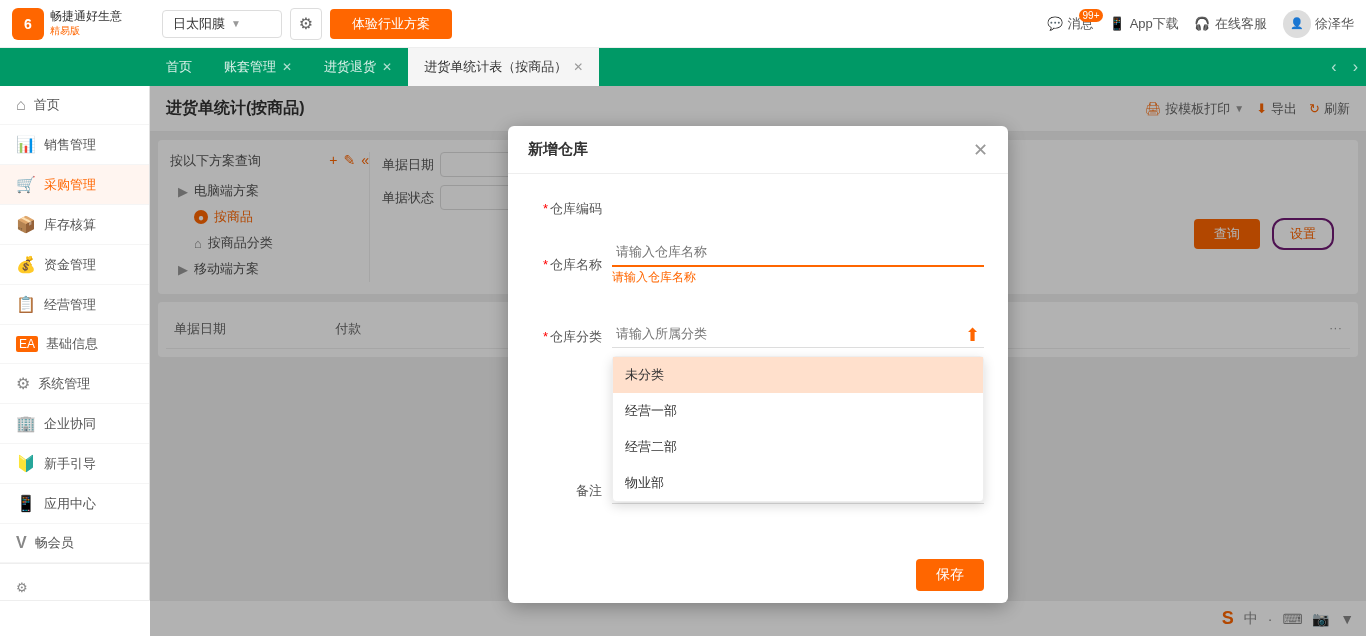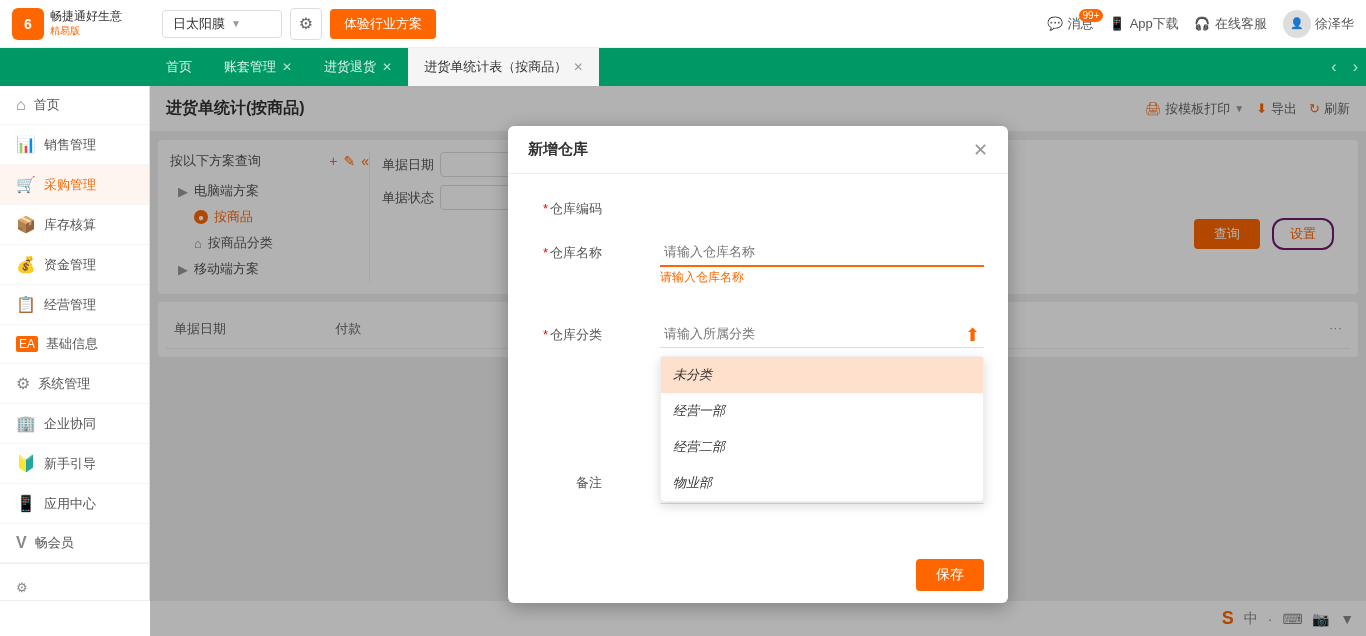--- a/index.html
+++ b/index.html
@@ -56,21 +56,21 @@
       width: 32px; height: 32px;
       border: 1px solid #ddd; border-radius: 4px;
       display: flex; align-items: center; justify-content: center;
       cursor: pointer; color: #666; font-size: 16px;
     }
     .trial-btn {
       background: #f60;
       color: #fff;
       border: none;
       border-radius: 4px;
-      padding: 6px 14px;
+      padding: 6px 22px;
       cursor: pointer;
       font-size: 13px;
     }
     .header-right {
       display: flex;
       align-items: center;
       gap: 16px;
     }
     .header-right-item {
       display: flex;
@@ -189,21 +189,20 @@
     }
     .query-left {
       width: 200px;
       border-right: 1px solid #eee;
     }
     .query-header {
       font-size: 13px;
       color: #555;
       margin-bottom: 8px;
       display: flex;
-      align-items: center;
       justify-content: space-between;
       gap: 48px;
     }
     .query-header-actions { display: flex; gap: 6px; }
     .query-header-btn { color: #f60; cursor: pointer; font-size: 14px; }
     .scheme-item {
       display: flex;
       align-items: center;
       gap: 6px;
       padding: 4px 8px;
@@ -341,24 +340,23 @@
       color: #999;
       cursor: pointer;
       font-size: 18px;
       line-height: 1;
     }
     .modal-body {
       padding: 20px 24px;
     }
     .form-row {
       display: flex;
-      align-items: flex-start;
+      align-items: center;
       margin-bottom: 20px;
       position: relative;
-      gap: 48px;
     }
     .form-label {
       width: 80px;
       font-size: 13px;
       color: #555;
       padding-top: 6px;
       text-align: right;
       padding-right: 10px;
       flex-shrink: 0;
     }
@@ -402,21 +400,20 @@
     .dropdown-list {
       position: absolute;
       top: 36px;
       left: 0;
       right: 0;
       background: #fff;
       border: 1px solid #eee;
       border-radius: 4px;
       box-shadow: 0 4px 12px rgba(0,0,0,0.15);
       z-index: 200;
-      font-style: italic;
     }
     .dropdown-item {
       padding: 9px 12px;
       cursor: pointer;
       font-size: 13px;
       color: #333;
     }
     .dropdown-item.highlighted { background: #ffe0cc; }
 
     .form-textarea {

